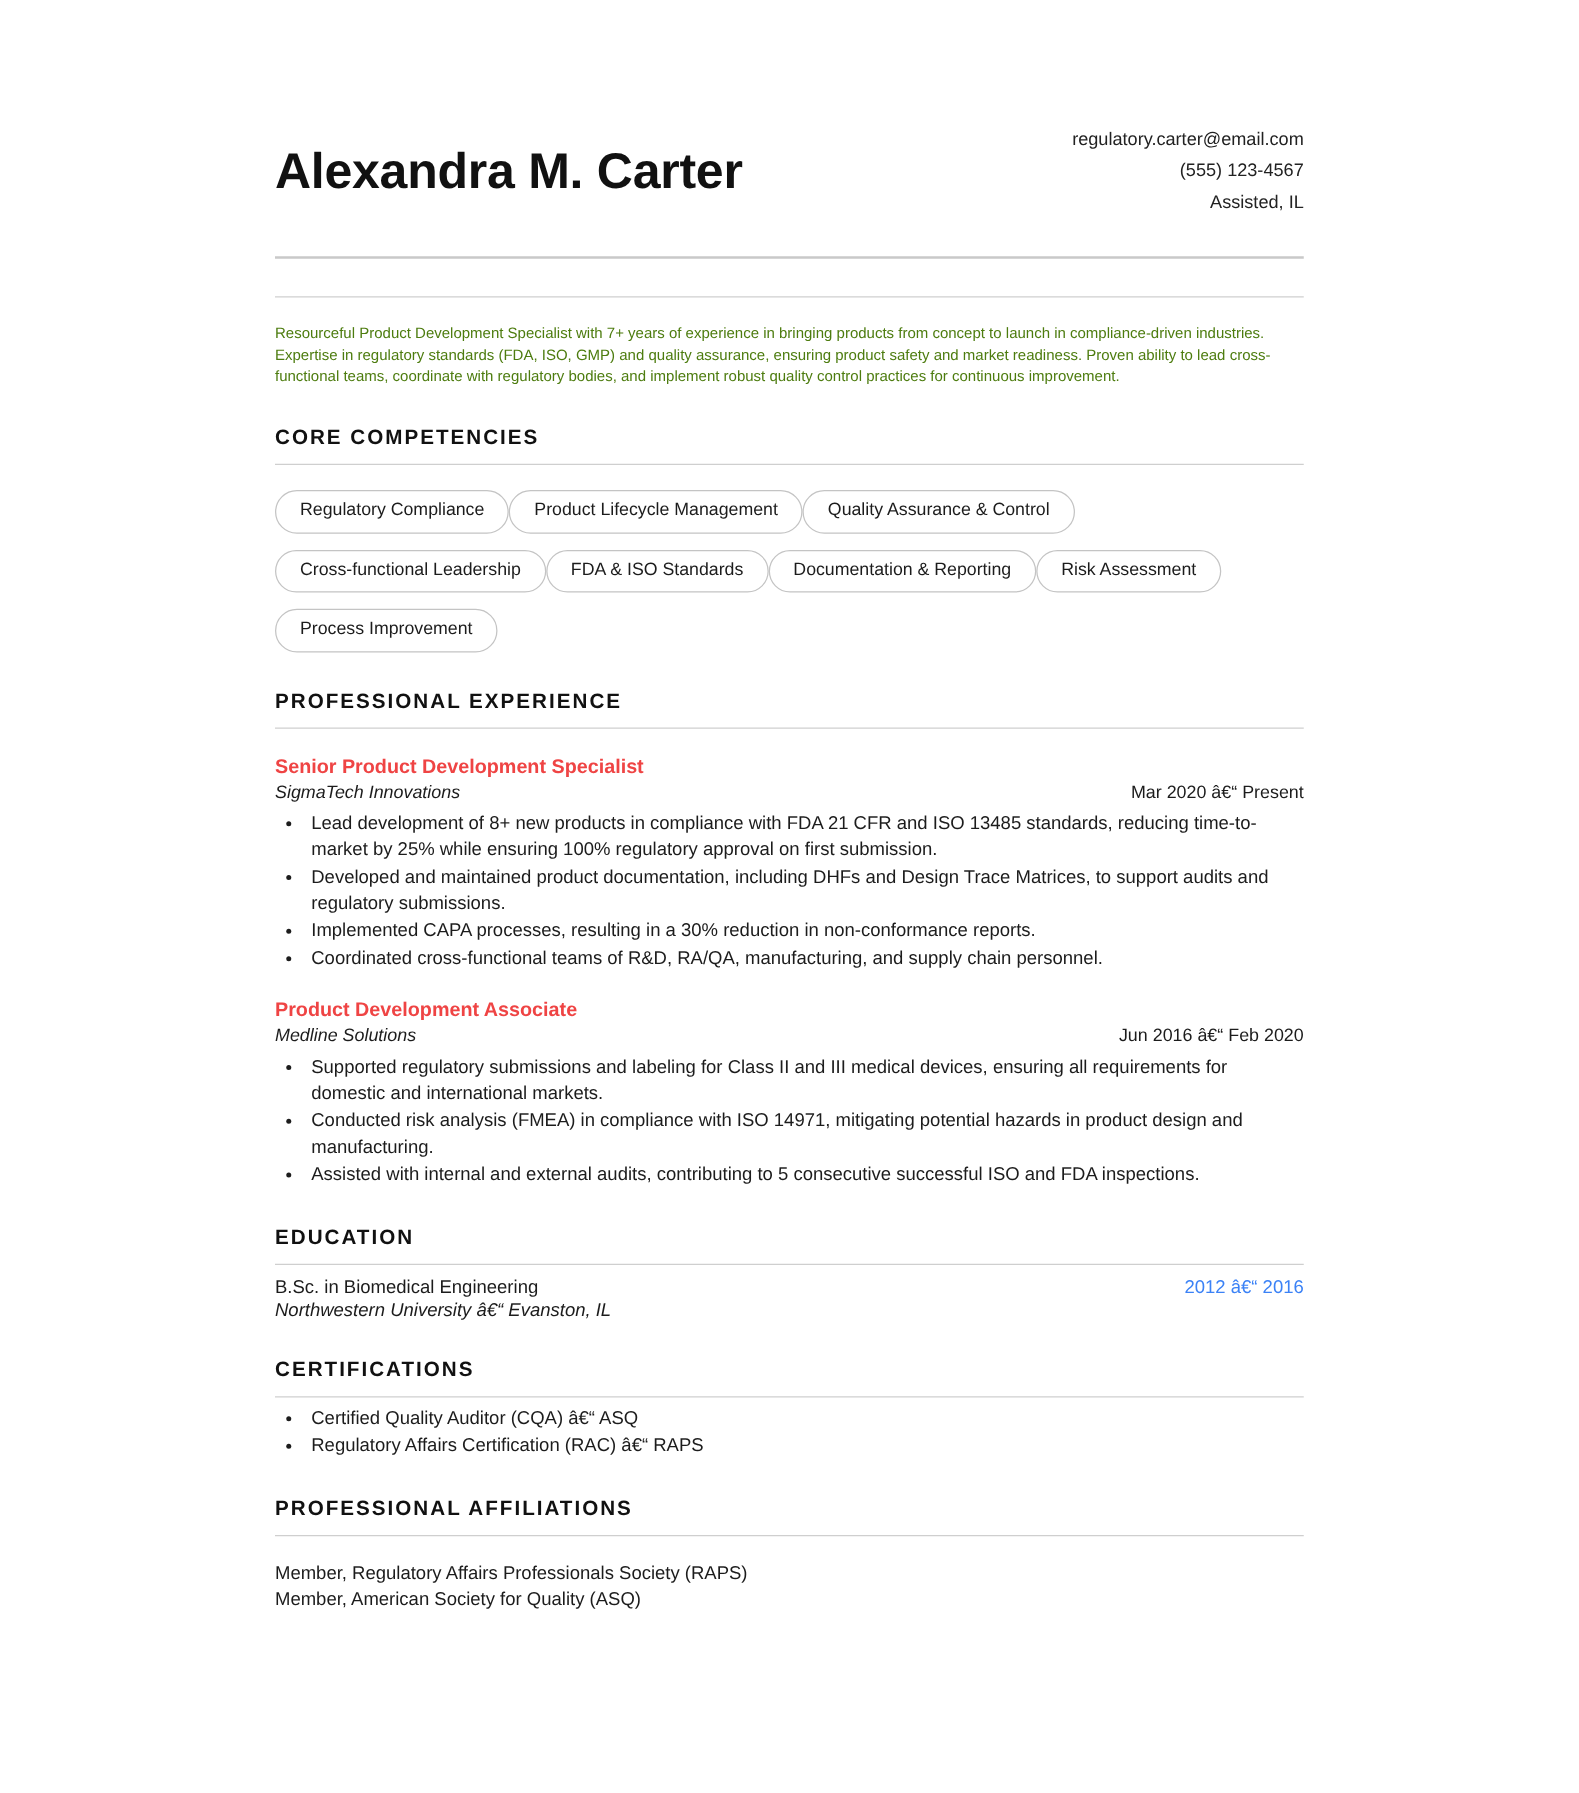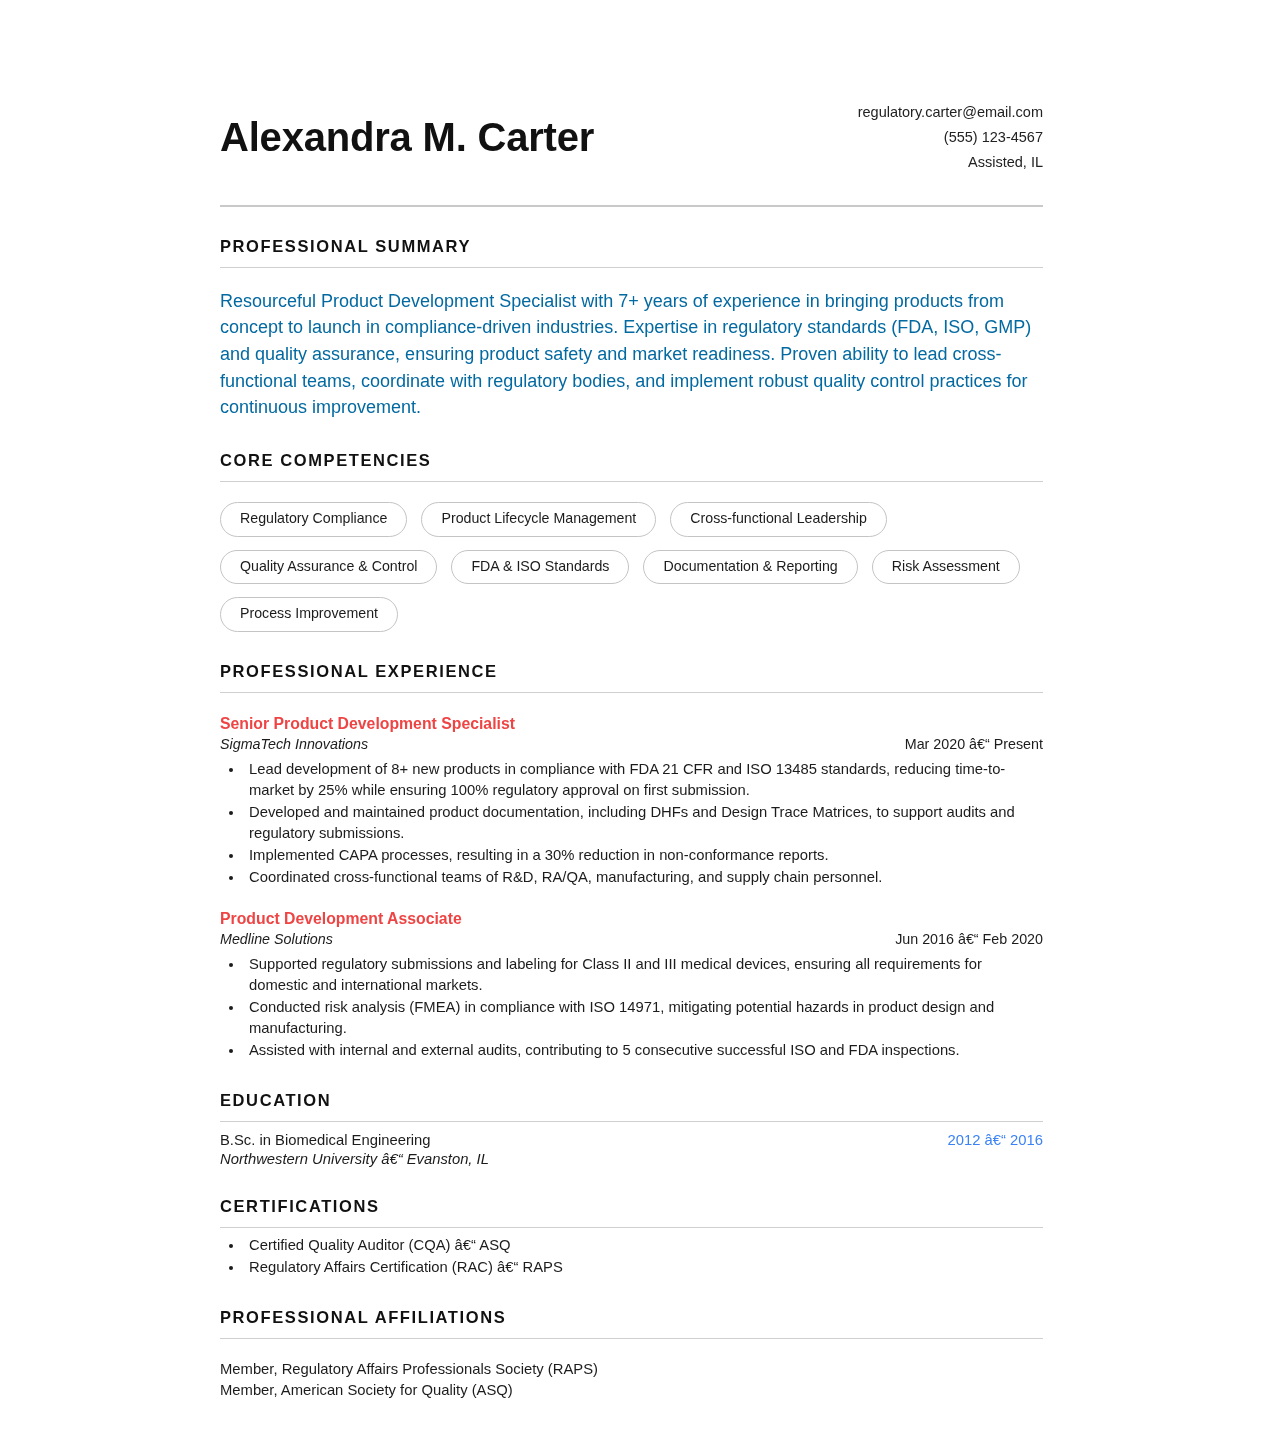--- a/index.html
+++ b/index.html
@@ -72,32 +72,32 @@
     margin: 0;
   }
   .section-rule {
     margin-top: 11px;
     border-top: 1px solid #cfcfcf;
     height: 0;
   }
 
   .summary-text {
     margin-top: 20px;
-    font-size: 18px;
+    font-size: 12px;
     line-height: 1.48;
-    color: #0369a1;
+    color: #4d7c0f;
     text-align: left;
   }
 
   
   .pills {
     margin-top: 20px;
     display: flex;
     flex-wrap: wrap;
-    gap: 13px 14px;
+    gap: 13px 0;
     max-width: 823px;
   }
   .pill {
     border: 1px solid #c4c4c4;
     border-radius: 999px;
     padding: 8px 19px 9px 19px;
     font-size: 14.2px;
     line-height: 1.1;
     color: #1c1c1c;
     background: #ffffff;
@@ -187,33 +187,32 @@
       <h1 class="name">Alexandra M. Carter</h1>
       <div class="contact">
         <div>regulatory.carter@email.com</div>
         <div>(555) 123-4567</div>
         <div>Assisted, IL</div>
       </div>
     </div>
     <div class="header-rule"></div>
 
     <div class="section">
-      <h2 class="section-title">PROFESSIONAL SUMMARY</h2>
       <div class="section-rule"></div>
       <p class="summary-text">Resourceful Product Development Specialist with 7+ years of experience in bringing products from concept to launch in compliance-driven industries. Expertise in regulatory standards (FDA, ISO, GMP) and quality assurance, ensuring product safety and market readiness. Proven ability to lead cross-functional teams, coordinate with regulatory bodies, and implement robust quality control practices for continuous improvement.</p>
     </div>
 
     <div class="section">
       <h2 class="section-title">CORE COMPETENCIES</h2>
       <div class="section-rule"></div>
       <div class="pills">
         <span class="pill">Regulatory Compliance</span>
         <span class="pill">Product Lifecycle Management</span>
+        <span class="pill">Quality Assurance &amp; Control</span>
         <span class="pill">Cross-functional Leadership</span>
-        <span class="pill">Quality Assurance &amp; Control</span>
         <span class="pill">FDA &amp; ISO Standards</span>
         <span class="pill">Documentation &amp; Reporting</span>
         <span class="pill">Risk Assessment</span>
         <span class="pill">Process Improvement</span>
       </div>
     </div>
 
     <div class="section">
       <h2 class="section-title">PROFESSIONAL EXPERIENCE</h2>
       <div class="section-rule"></div>

